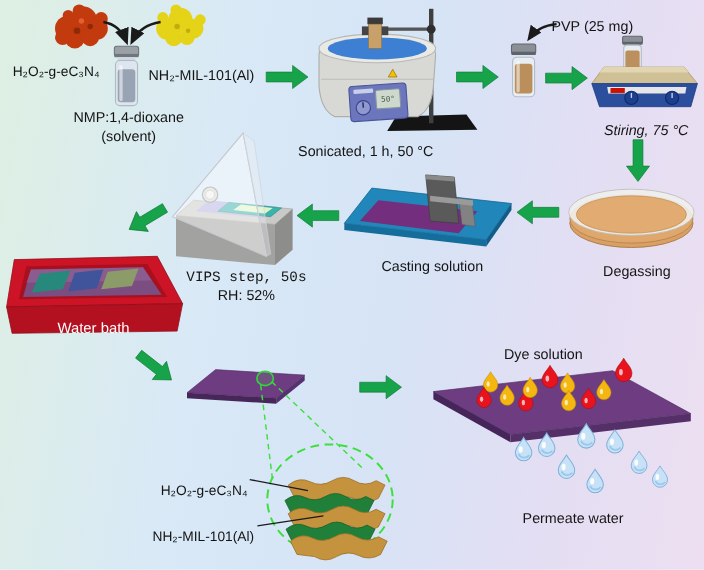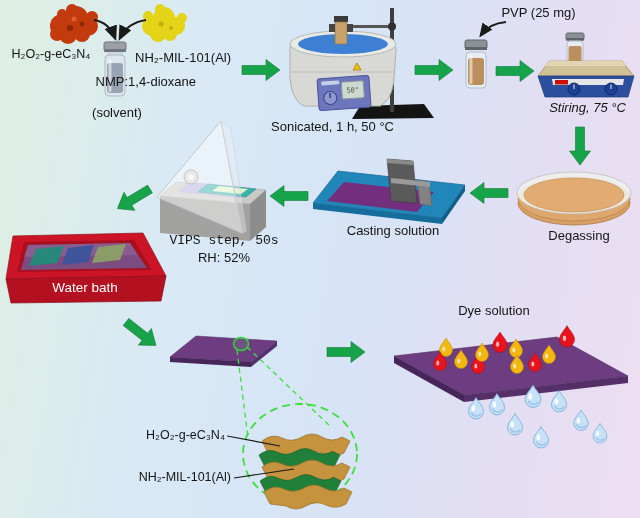--- a/index.html
+++ b/index.html
@@ -2,21 +2,21 @@
 <html><head>
 <meta charset="utf-8">
 <style>
   html,body{margin:0;padding:0;}
   .canvas{
     position:relative;width:640px;height:518px;overflow:hidden;
     background:linear-gradient(100deg,#def0e2 0%,#d9e9f6 30%,#d6e4f6 55%,#e3def3 78%,#eddff1 100%);
     font-family:"Liberation Sans","DejaVu Sans",sans-serif;color:#141414;
   }
   .scene{position:absolute;left:0;top:0;z-index:1;}
-  .lbl{position:absolute;z-index:2;font-size:13px;line-height:1.15;text-align:center;white-space:nowrap;}
+  .lbl{position:absolute;z-index:2;font-size:13px;line-height:1.15;text-align:center;white-space:nowrap;margin-top:11px;}
   .lbl.left{text-align:left;}
   .lbl.right{text-align:right;}
   .lbl.white{color:#ffffff;font-size:13.5px;}
   .lbl.small{font-size:12.5px;}
 </style>
 </head>
 <body>
 
 <div class="canvas">
 
@@ -234,27 +234,28 @@
     <use href="#dropW" transform="translate(559,401) scale(1.15)"></use>
     <use href="#dropW" transform="translate(515,424) scale(1.15)"></use>
     <use href="#dropW" transform="translate(541,437) scale(1.15)"></use>
     <use href="#dropW" transform="translate(581,420) scale(1.1)"></use>
     <use href="#dropW" transform="translate(600,433) scale(1.05)"></use>
   </g>
 </svg>
 
 <div class="lbl small" style="left:1px;top:47px;width:100px;">H₂O₂-g-eC₃N₄</div>
 <div class="lbl left" style="left:135px;top:51px;width:115px;">NH₂-MIL-101(Al)</div>
-<div class="lbl" style="left:38px;top:75px;width:158px;text-align:right;">NMP:1,4-dioxane</div>
+<div class="lbl" style="left:38px;top:89px;width:158px;">NMP:1,4-dioxane</div>
 <div class="lbl" style="left:38px;top:106px;width:158px;">(solvent)</div>
 <div class="lbl" style="left:245px;top:120px;width:175px;">Sonicated, 1 h, 50 °C</div>
 <div class="lbl" style="left:491px;top:6px;width:95px;">PVP (25 mg)</div>
 <div class="lbl" style="left:540px;top:101px;width:95px;font-style:italic;">Stiring, 75 °C</div>
 <div class="lbl" style="left:524px;top:229px;width:110px;">Degassing</div>
 <div class="lbl" style="left:330px;top:224px;width:126px;">Casting solution</div>
 <div class="lbl" style="left:158px;top:234px;width:132px;font-family:Liberation Mono, monospace;">VIPS step, 50s</div>
 <div class="lbl" style="left:158px;top:251px;width:132px;">RH: 52%</div>
 <div class="lbl white" style="left:23px;top:280px;width:124px;">Water bath</div>
 <div class="lbl" style="left:434px;top:304px;width:120px;">Dye solution</div>
+<div class="lbl" style="left:447px;top:453px;width:148px;">Permeate water</div>
 <div class="lbl right small" style="left:123px;top:428px;width:102px;">H₂O₂-g-eC₃N₄</div>
 <div class="lbl right small" style="left:113px;top:470px;width:118px;">NH₂-MIL-101(Al)</div>
 
 </div>
 
 </body></html>

